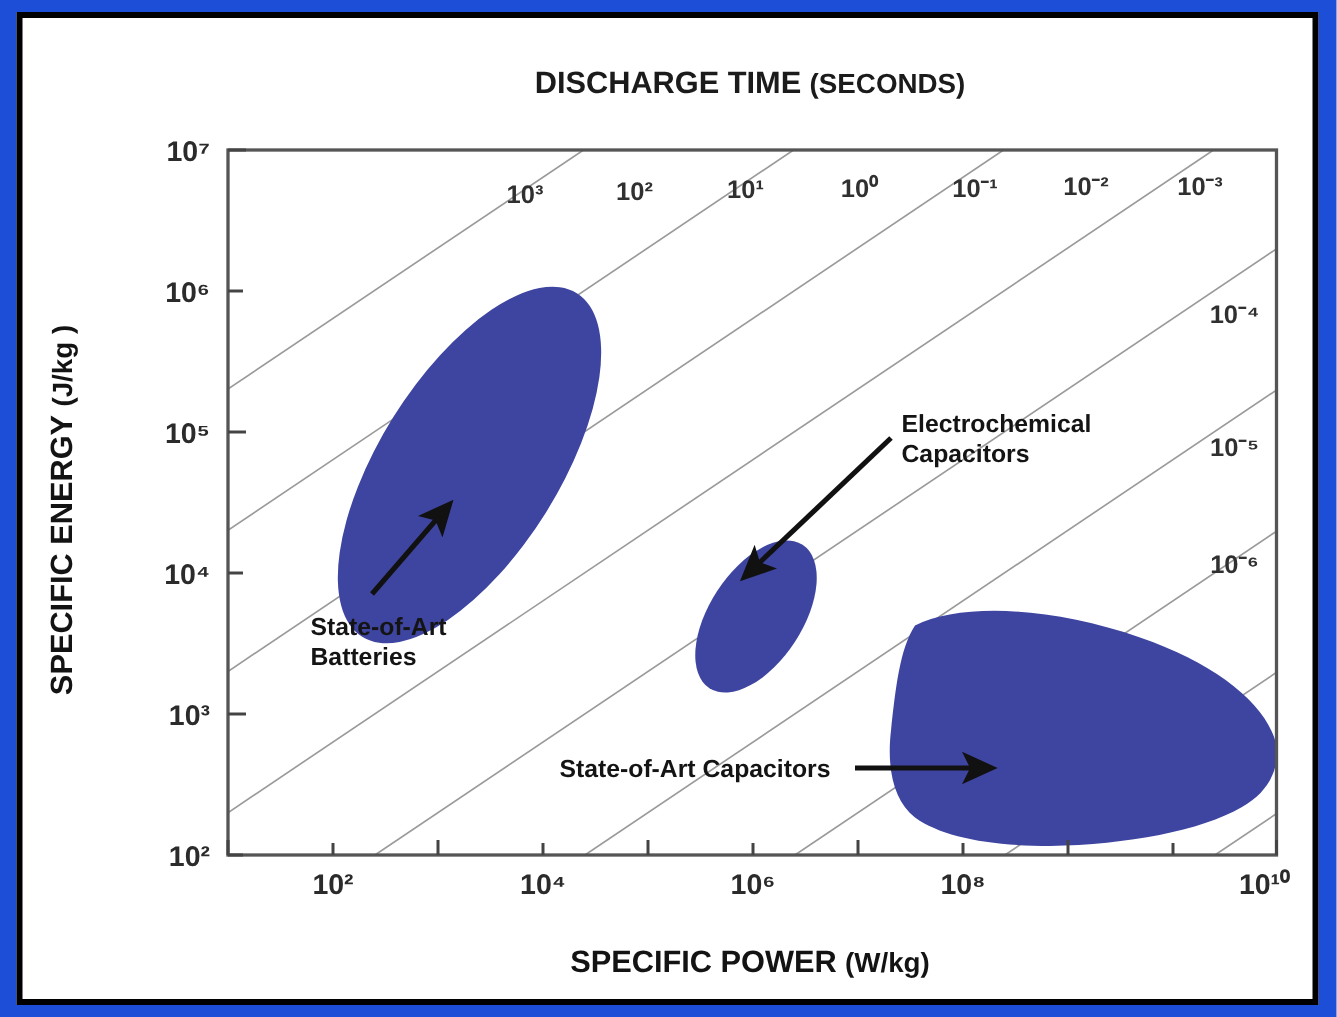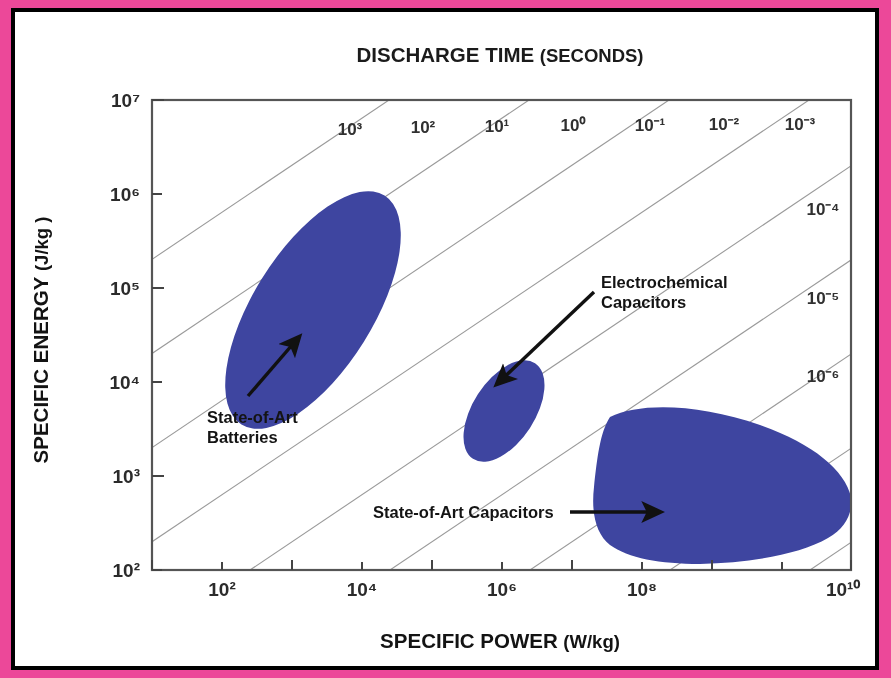--- a/index.html
+++ b/index.html
@@ -11,21 +11,21 @@
   body {
     width: 891px;
     height: 678px;
     overflow: hidden;
     font-family: "Liberation Sans", sans-serif;
   }
   #figure {
     position: relative;
     width: 891px;
     height: 678px;
-    background: #ec4899;
+    background: #1d4ed8;
     box-sizing: border-box;
   }
   
   #outer-frame {
     position: absolute;
     left: 11px;
     top: 8px;
     width: 868px;
     height: 662px;
     border: 4px solid #000000;

